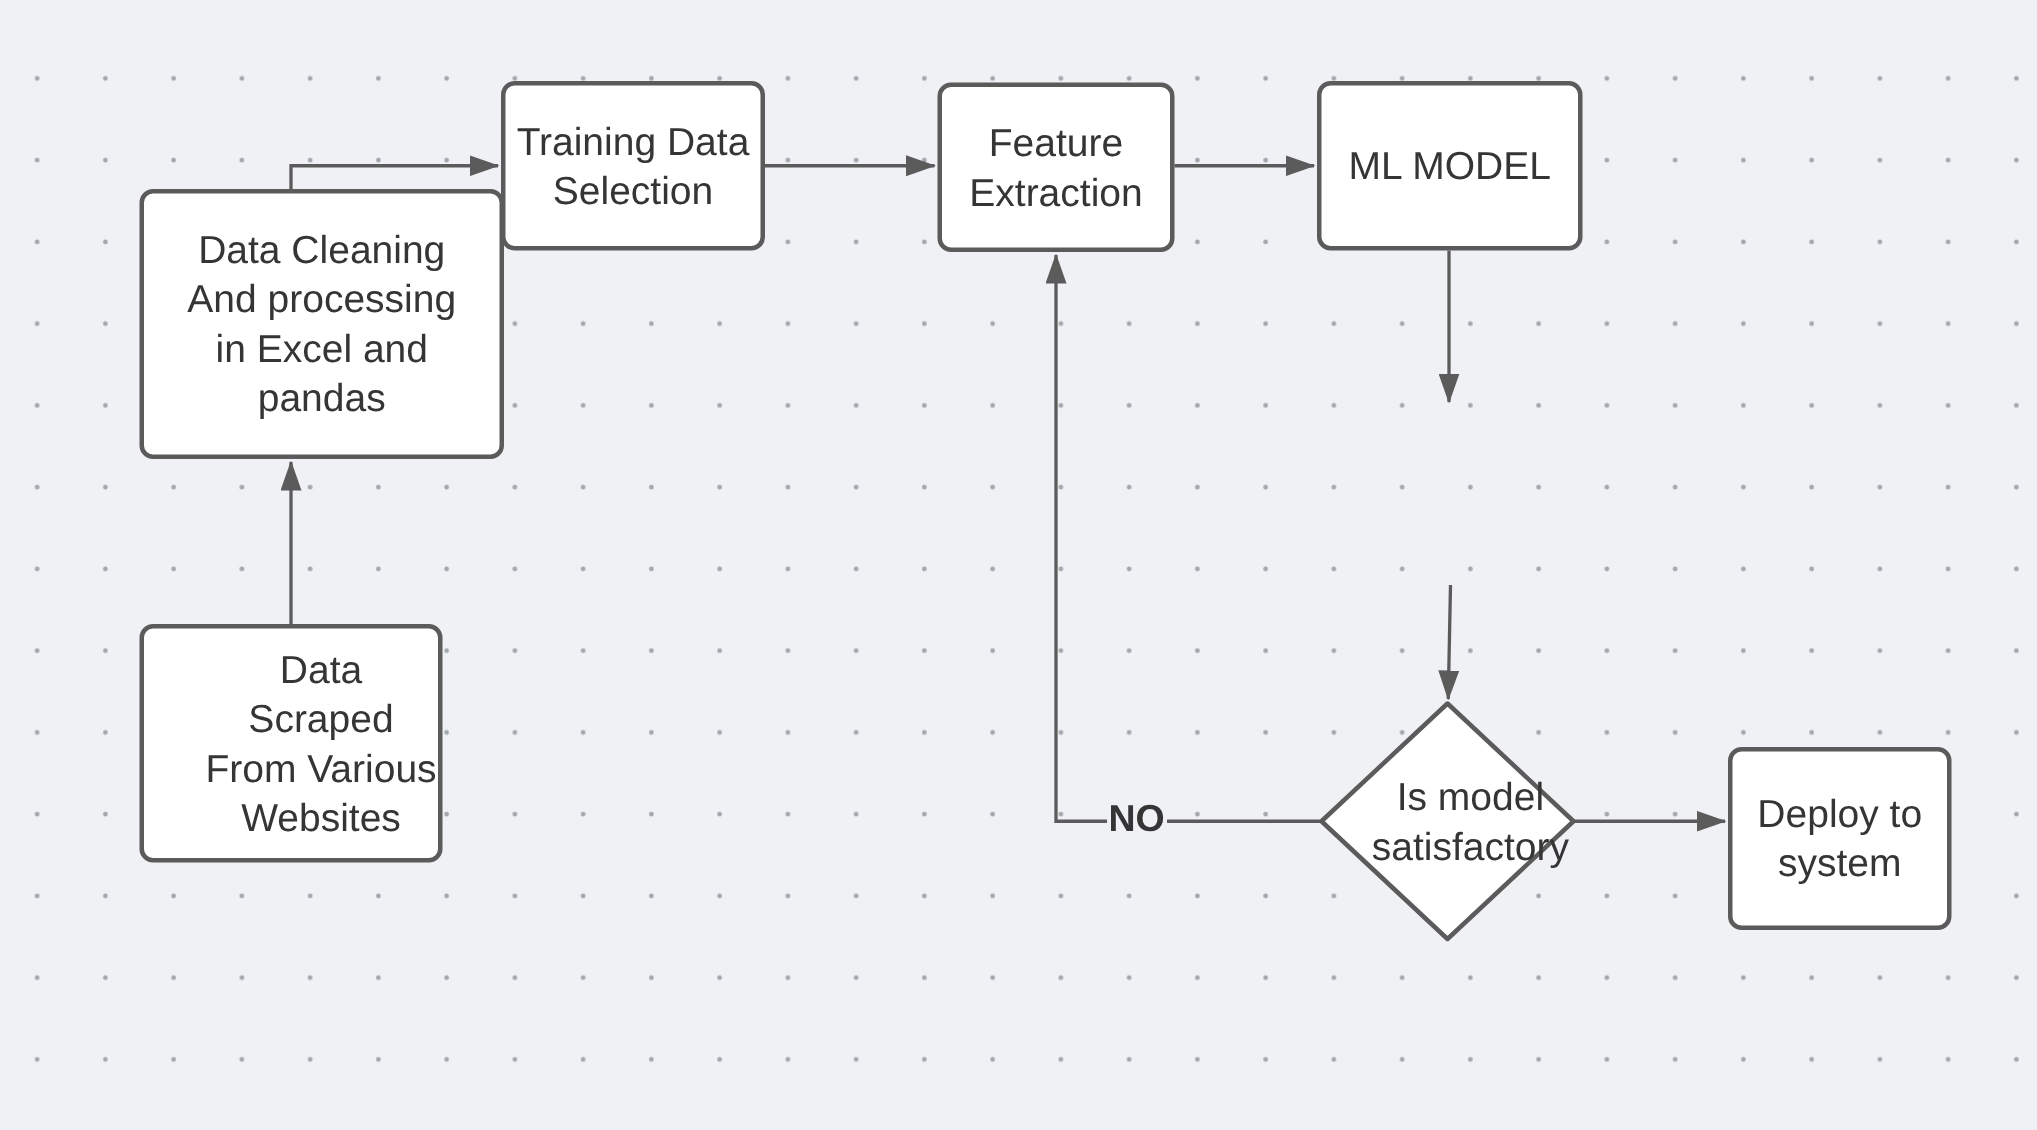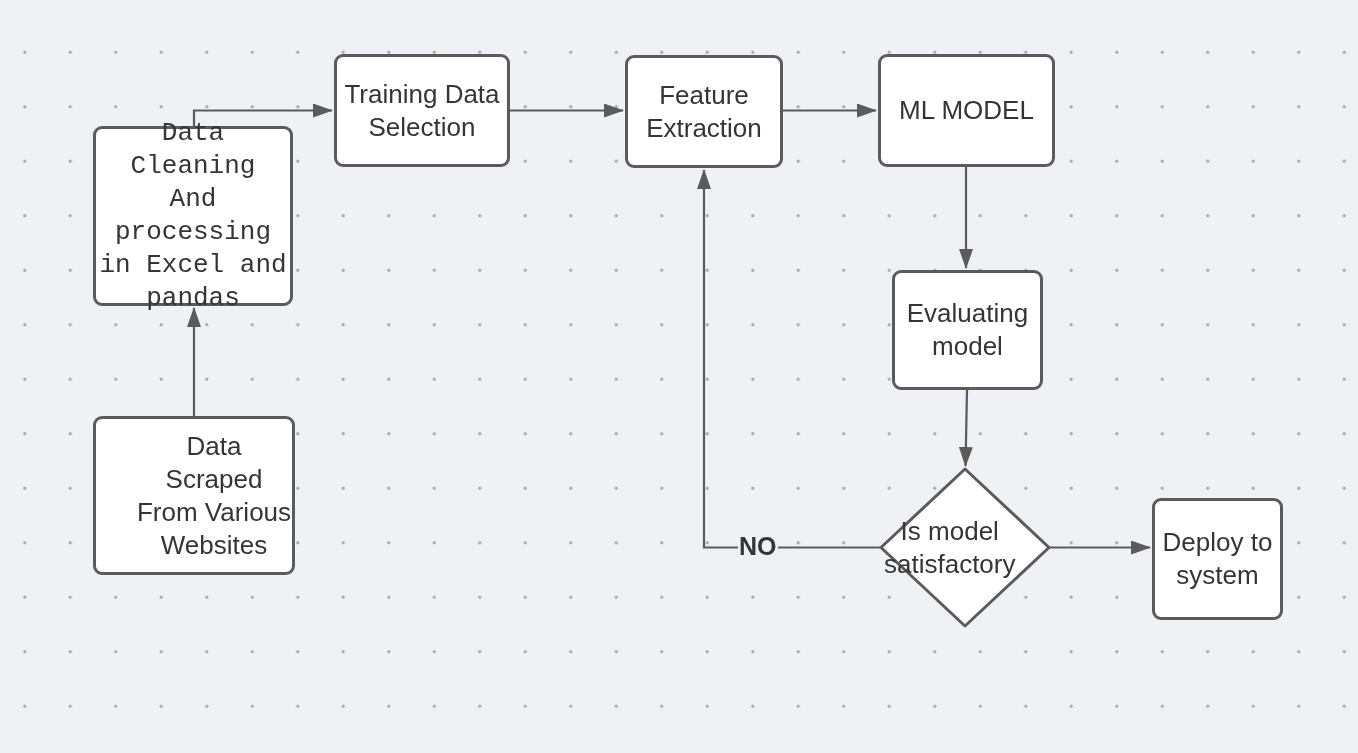--- a/index.html
+++ b/index.html
@@ -53,42 +53,42 @@
     white-space: pre-line;
     font-size: 26px;
     line-height: 33px;
     color: var(--text-color);
   }
   .decision-label {
     position: absolute;
     z-index: 2;
     display: flex;
     align-items: center;
-    justify-content: flex-start;
+    justify-content: flex-end;
     text-align: center;
     background: transparent;
   }
   .edge-label {
     position: absolute;
     z-index: 3;
     background: var(--background-color);
     font-size: 25px;
     font-weight: bold;
     line-height: 24px;
     padding: 0 1px;
     color: var(--text-color);
   }
   
   .pos-data-scraped        { left: 93px;   top: 416px; width: 202px; height: 159px; padding-left: 40px; }
-  .pos-data-cleaning       { left: 93px;   top: 126px; width: 200px; height: 180px; font-family: Liberation Mono, monospace; }
+  .pos-data-cleaning       { left: 93px;   top: 126px; width: 243px; height: 180px; }
   .pos-training-selection  { left: 334px;  top: 54px;  width: 176px; height: 113px; }
   .pos-feature-extraction  { left: 625px;  top: 55px;  width: 158px; height: 113px; }
   .pos-ml-model            { left: 878px;  top: 54px;  width: 177px; height: 113px; }
   .pos-evaluating-model    { left: 892px;  top: 270px; width: 151px; height: 120px; }
-  .pos-deploy-system       { left: 1152px; top: 498px; width: 131px; height: 122px; }
+  .pos-deploy-system       { left: 1152px; top: 498px; width: 149px; height: 122px; }
   .pos-decision-label      { left: 884px;  top: 473px; width: 162px; height: 150px; }
   .pos-no-label            { left: 738px;  top: 534px; }
 </style>
 </head>
 <body>
 
 <div id="canvas">
 
   <svg class="wires" width="1358" height="753" viewBox="0 0 1358 753">
     <defs>
@@ -129,24 +129,20 @@
 
   <div class="node pos-training-selection">
     <span class="label">Training Data
 Selection</span>
   </div>
 
   <div class="node pos-ml-model">
     <span class="label">ML MODEL</span>
   </div>
 
-  <div class="node pos-evaluating-model">
-    <span class="label">Evaluating
-model</span>
-  </div>
 
   <div class="decision-label pos-decision-label">
     <span class="label">Is model
 satisfactory</span>
   </div>
 
   <div class="node pos-deploy-system">
     <span class="label">Deploy to
 system</span>
   </div>

